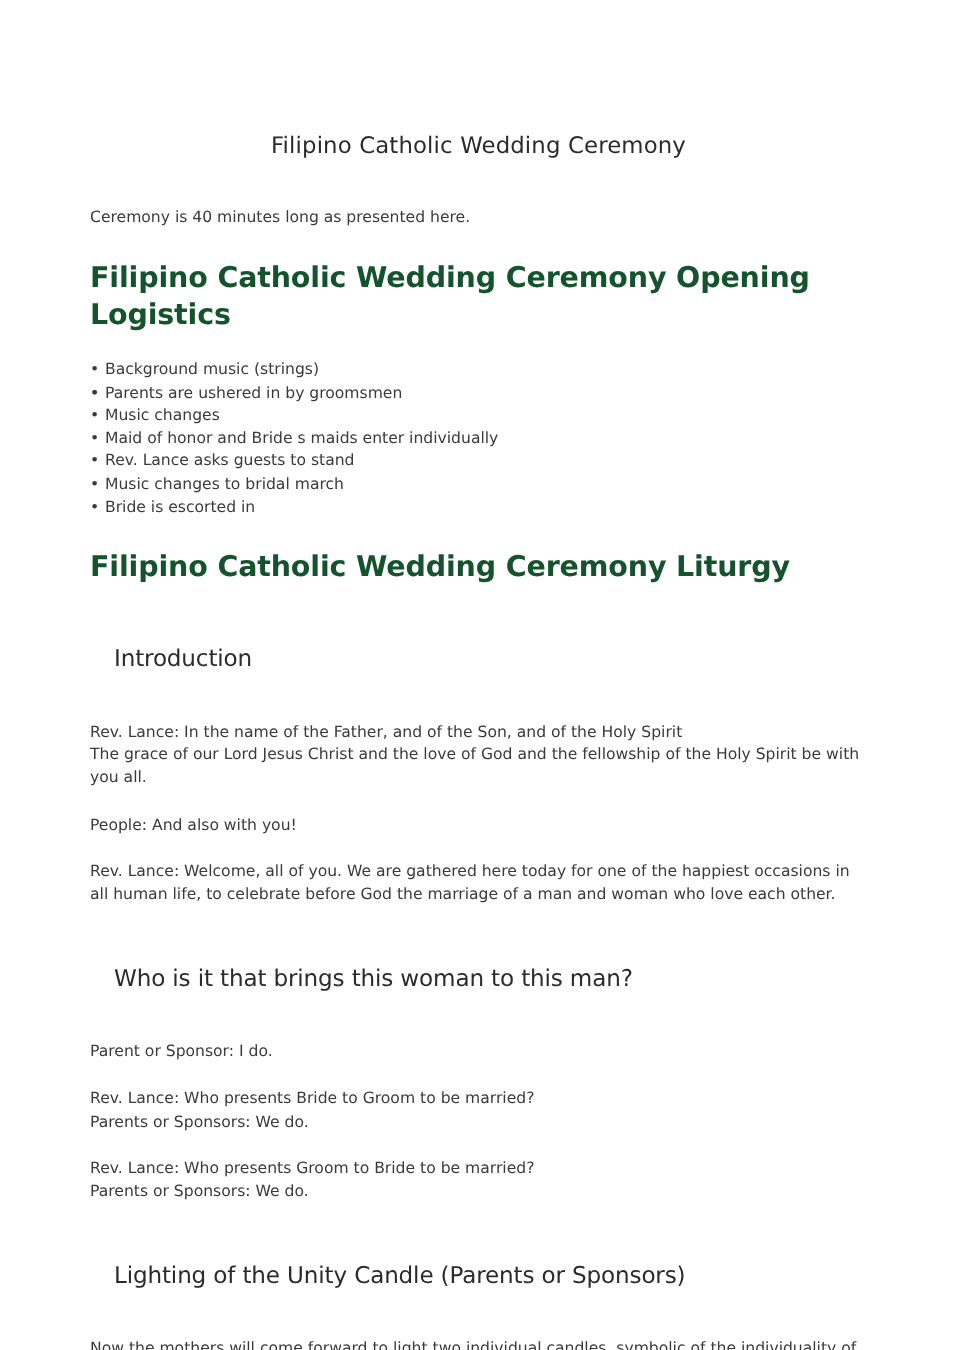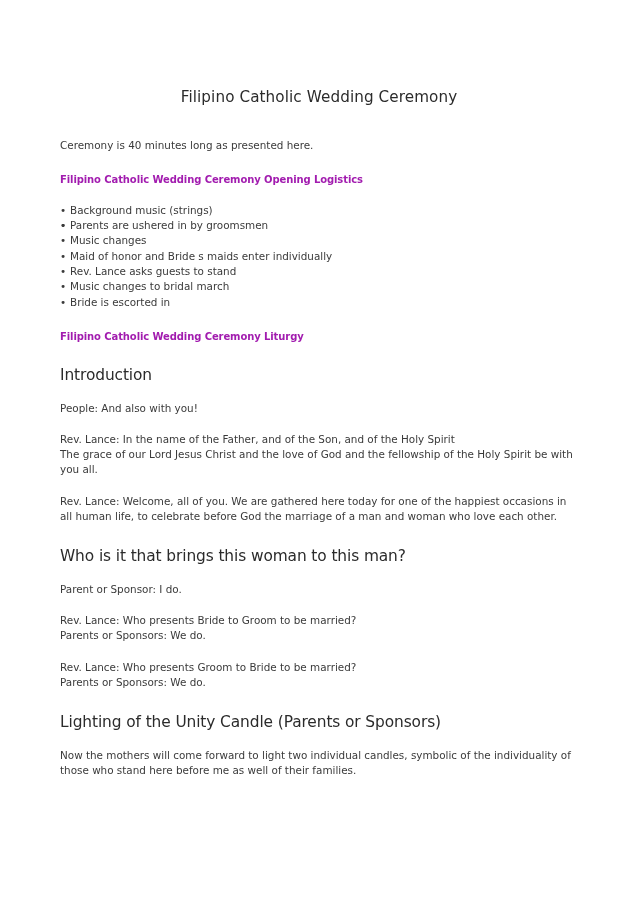--- a/index.html
+++ b/index.html
@@ -36,33 +36,33 @@
   }
   .intro-note {
     font-size: 10.4px;
     font-weight: 400;
     color: #3a3a3a;
     margin: 0;
     padding-top: 30px;
     line-height: 1.45;
   }
   h2.bold-head {
-    font-size: 10px;
+    font-size: 19px;
     font-weight: 700;
-    color: #a21caf;
+    color: #14532d;
     margin: 0;
     padding-top: 20px;
     line-height: 1.3;
     letter-spacing: -0.1px;
   }
   h3.light-head {
     font-size: 15.4px;
     font-weight: 400;
     color: #2b2b2b;
-    margin: 0;
+    margin: 16px;
     padding-top: 22px;
     line-height: 1.3;
     letter-spacing: -0.1px;
   }
   ul.bullets {
     list-style: none;
     margin: 0;
     padding: 17px 0 0 0;
   }
   ul.bullets li {
@@ -112,26 +112,26 @@
     <li><span class="bullet-dot">•</span><span>Maid of honor and Bride s maids enter individually</span></li>
     <li><span class="bullet-dot">•</span><span>Rev. Lance asks guests to stand</span></li>
     <li><span class="bullet-dot">•</span><span>Music changes to bridal march</span></li>
     <li><span class="bullet-dot">•</span><span>Bride is escorted in</span></li>
   </ul>
 
   <h2 class="bold-head">Filipino Catholic Wedding Ceremony Liturgy</h2>
 
   <h3 class="light-head">Introduction</h3>
 
-  <p class="body-par">People: And also with you!</p>
-
   <p class="body-par sp-after-head">
     <span class="line">Rev. Lance: In the name of the Father, and of the Son, and of the Holy Spirit</span>
     <span class="line">The grace of our Lord Jesus Christ and the love of God and the fellowship of the Holy Spirit be with you all.</span>
   </p>
+
+  <p class="body-par">People: And also with you!</p>
 
   <p class="body-par">Rev. Lance: Welcome, all of you. We are gathered here today for one of the happiest occasions in all human life, to celebrate before God the marriage of a man and woman who love each other.</p>
 
 
   <h3 class="light-head">Who is it that brings this woman to this man?</h3>
 
   <p class="body-par sp-after-head">Parent or Sponsor: I do.</p>
 
 
   <p class="body-par sp-after-head">

